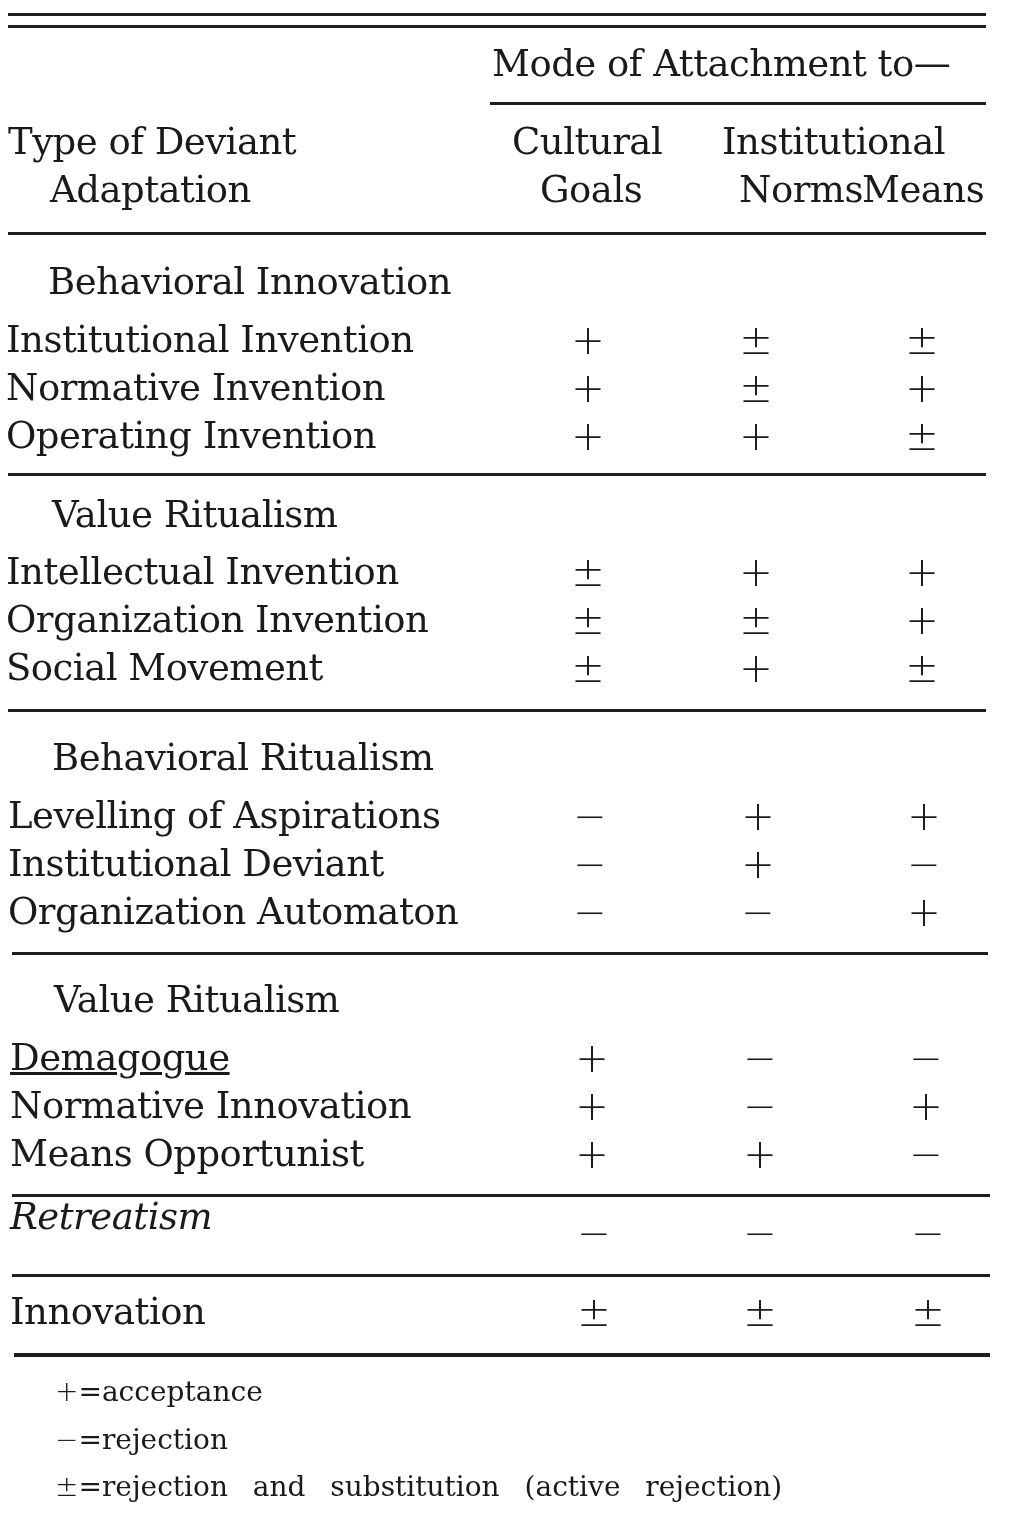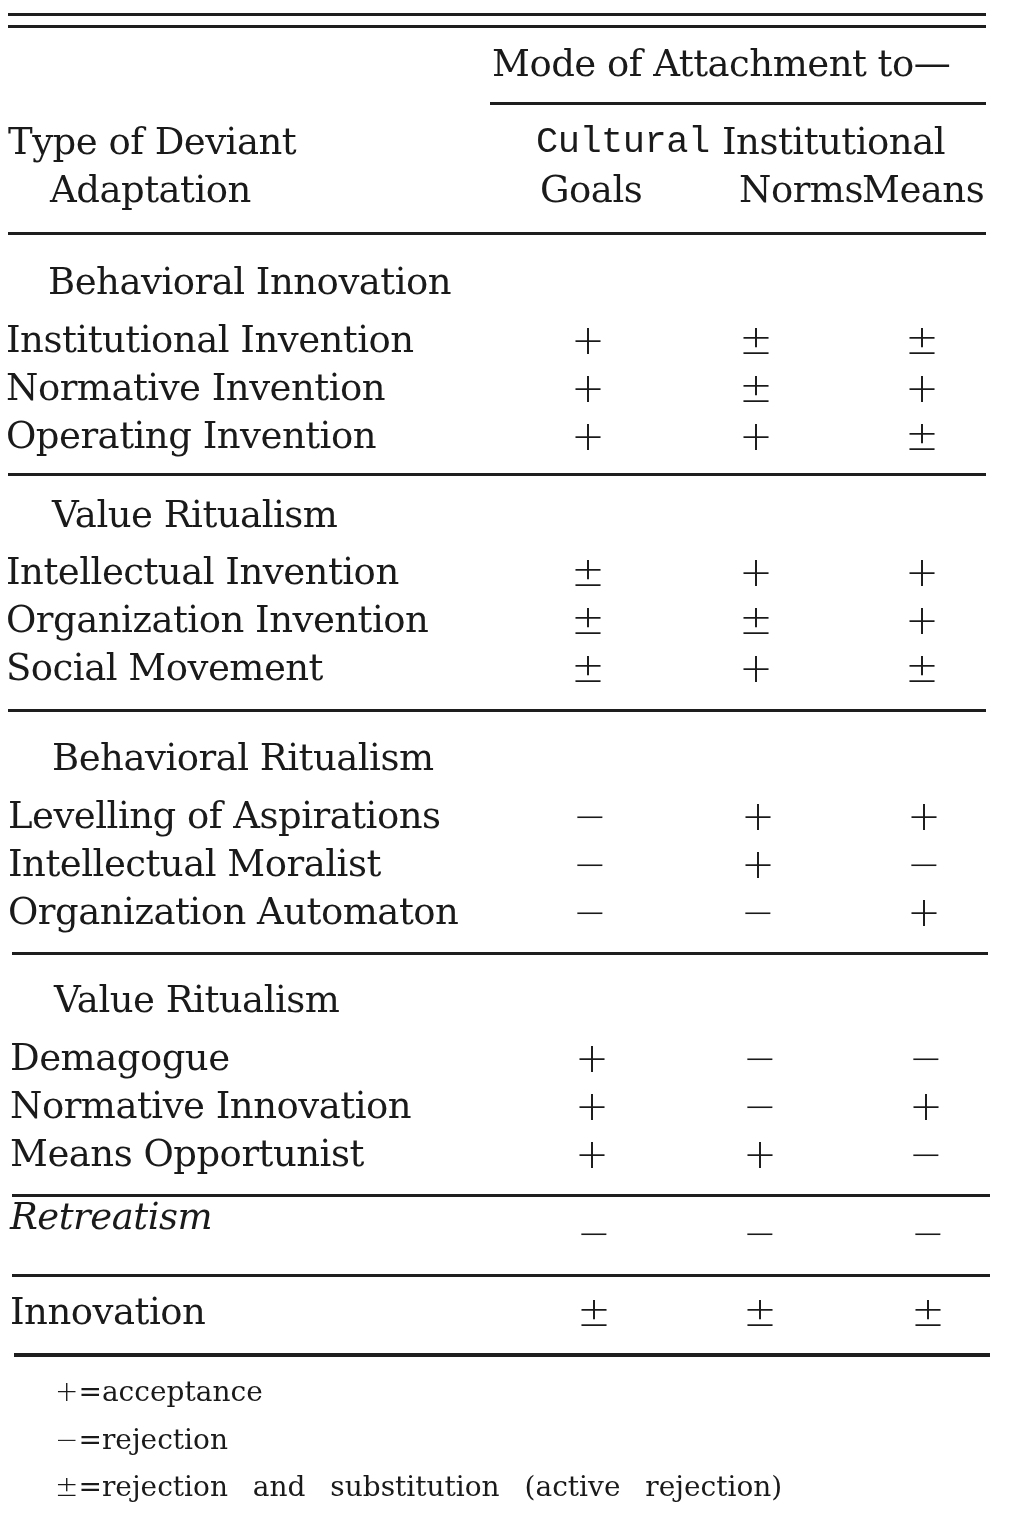--- a/index.html
+++ b/index.html
@@ -21,21 +21,21 @@
 
 <div class="rule" style="left:8px; top:13px; width:978px; height:3px;"></div>
 <div class="rule" style="left:8px; top:25px; width:978px; height:3px;"></div>
 
 <div class="txt hdr" style="left:492px; top:42px;">Mode of Attachment to—</div>
 <div class="rule" style="left:490px; top:102px; width:496px;"></div>
 
 <div class="txt hdr" style="left:8px; top:120px;">Type of Deviant</div>
 <div class="txt hdr" style="left:50px; top:168px;">Adaptation</div>
 
-<div class="txt hdr" style="left:536px; top:120px;font-family:Liberation Mono, monospace;">Cultural</div>
+<div class="txt hdr" style="left:512px; top:120px;">Cultural</div>
 <div class="txt hdr" style="left:722px; top:120px;">Institutional</div>
 <div class="txt hdr" style="left:540px; top:168px;">Goals</div>
 <div class="txt hdr" style="left:692px; top:168px;margin-left:47px;">Norms</div>
 <div class="txt hdr" style="left:862px; top:168px;">Means</div>
 
 <div class="rule" style="left:8px; top:232px; width:978px;"></div>
 
 <div class="txt" style="left:48px; top:260px;">Behavioral Innovation</div>
 <div>
   <div class="txt" style="left:6px; top:318px;">Institutional Invention</div>
@@ -79,36 +79,36 @@
 <div class="rule" style="left:8px; top:709px; width:978px;"></div>
 
 <div class="txt" style="left:52px; top:736px;">Behavioral Ritualism</div>
 <div>
   <div class="txt" style="left:8px; top:794px;">Levelling of Aspirations</div>
   <div class="sym" style="left:550px; top:794px;">−</div>
   <div class="sym" style="left:718px; top:794px;">+</div>
   <div class="sym" style="left:884px; top:794px;">+</div>
 </div>
 <div>
-  <div class="txt" style="left:8px; top:842px;">Intellectual Moralist</div>
+  <div class="txt" style="left:8px; top:842px;">Institutional Deviant</div>
   <div class="sym" style="left:550px; top:842px;">−</div>
   <div class="sym" style="left:718px; top:842px;">+</div>
   <div class="sym" style="left:884px; top:842px;">−</div>
 </div>
 <div>
   <div class="txt" style="left:8px; top:890px;">Organization Automaton</div>
   <div class="sym" style="left:550px; top:890px;">−</div>
   <div class="sym" style="left:718px; top:890px;">−</div>
   <div class="sym" style="left:884px; top:890px;">+</div>
 </div>
 <div class="rule" style="left:12px; top:952px; width:976px;"></div>
 
 <div class="txt" style="left:54px; top:978px;">Value Ritualism</div>
 <div>
-  <div class="txt" style="left:10px; top:1036px;">Demagogue</div>
+  <div class="txt" style="left:10px; top:1036px;text-decoration:underline;">Demagogue</div>
   <div class="sym" style="left:552px; top:1036px;">+</div>
   <div class="sym" style="left:720px; top:1036px;">−</div>
   <div class="sym" style="left:886px; top:1036px;">−</div>
 </div>
 <div>
   <div class="txt" style="left:10px; top:1084px;">Normative Innovation</div>
   <div class="sym" style="left:552px; top:1084px;">+</div>
   <div class="sym" style="left:720px; top:1084px;">−</div>
   <div class="sym" style="left:886px; top:1084px;">+</div>
 </div>

